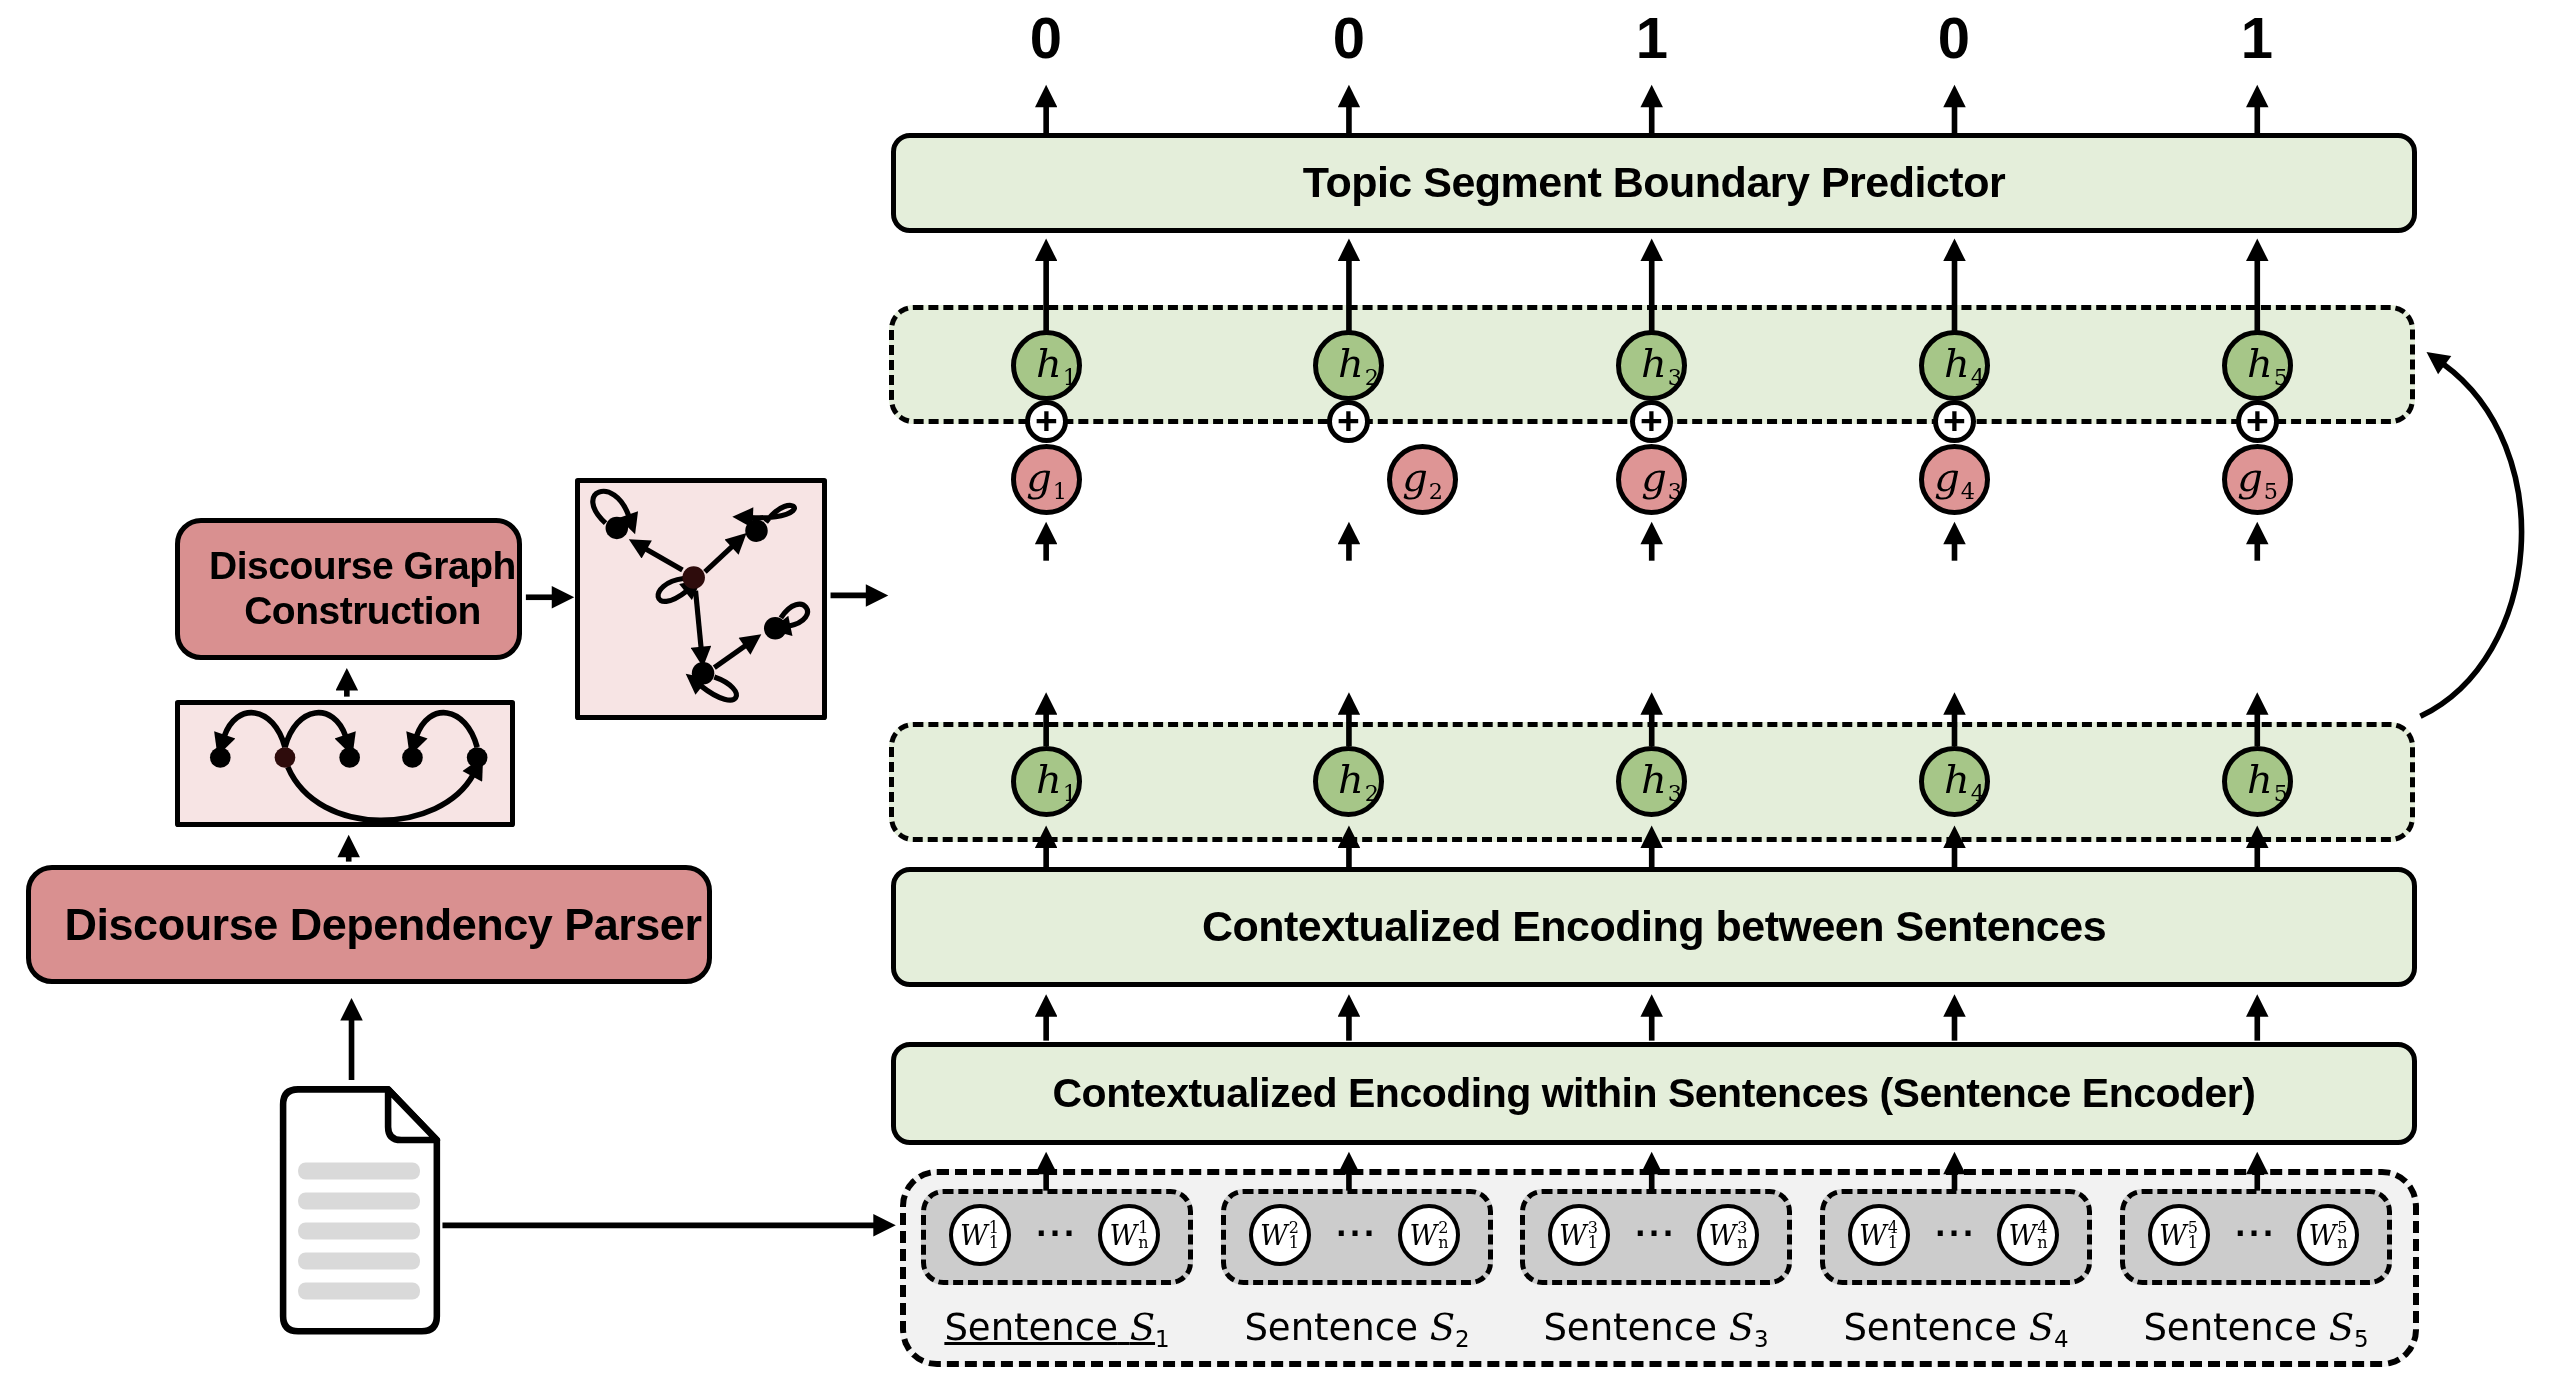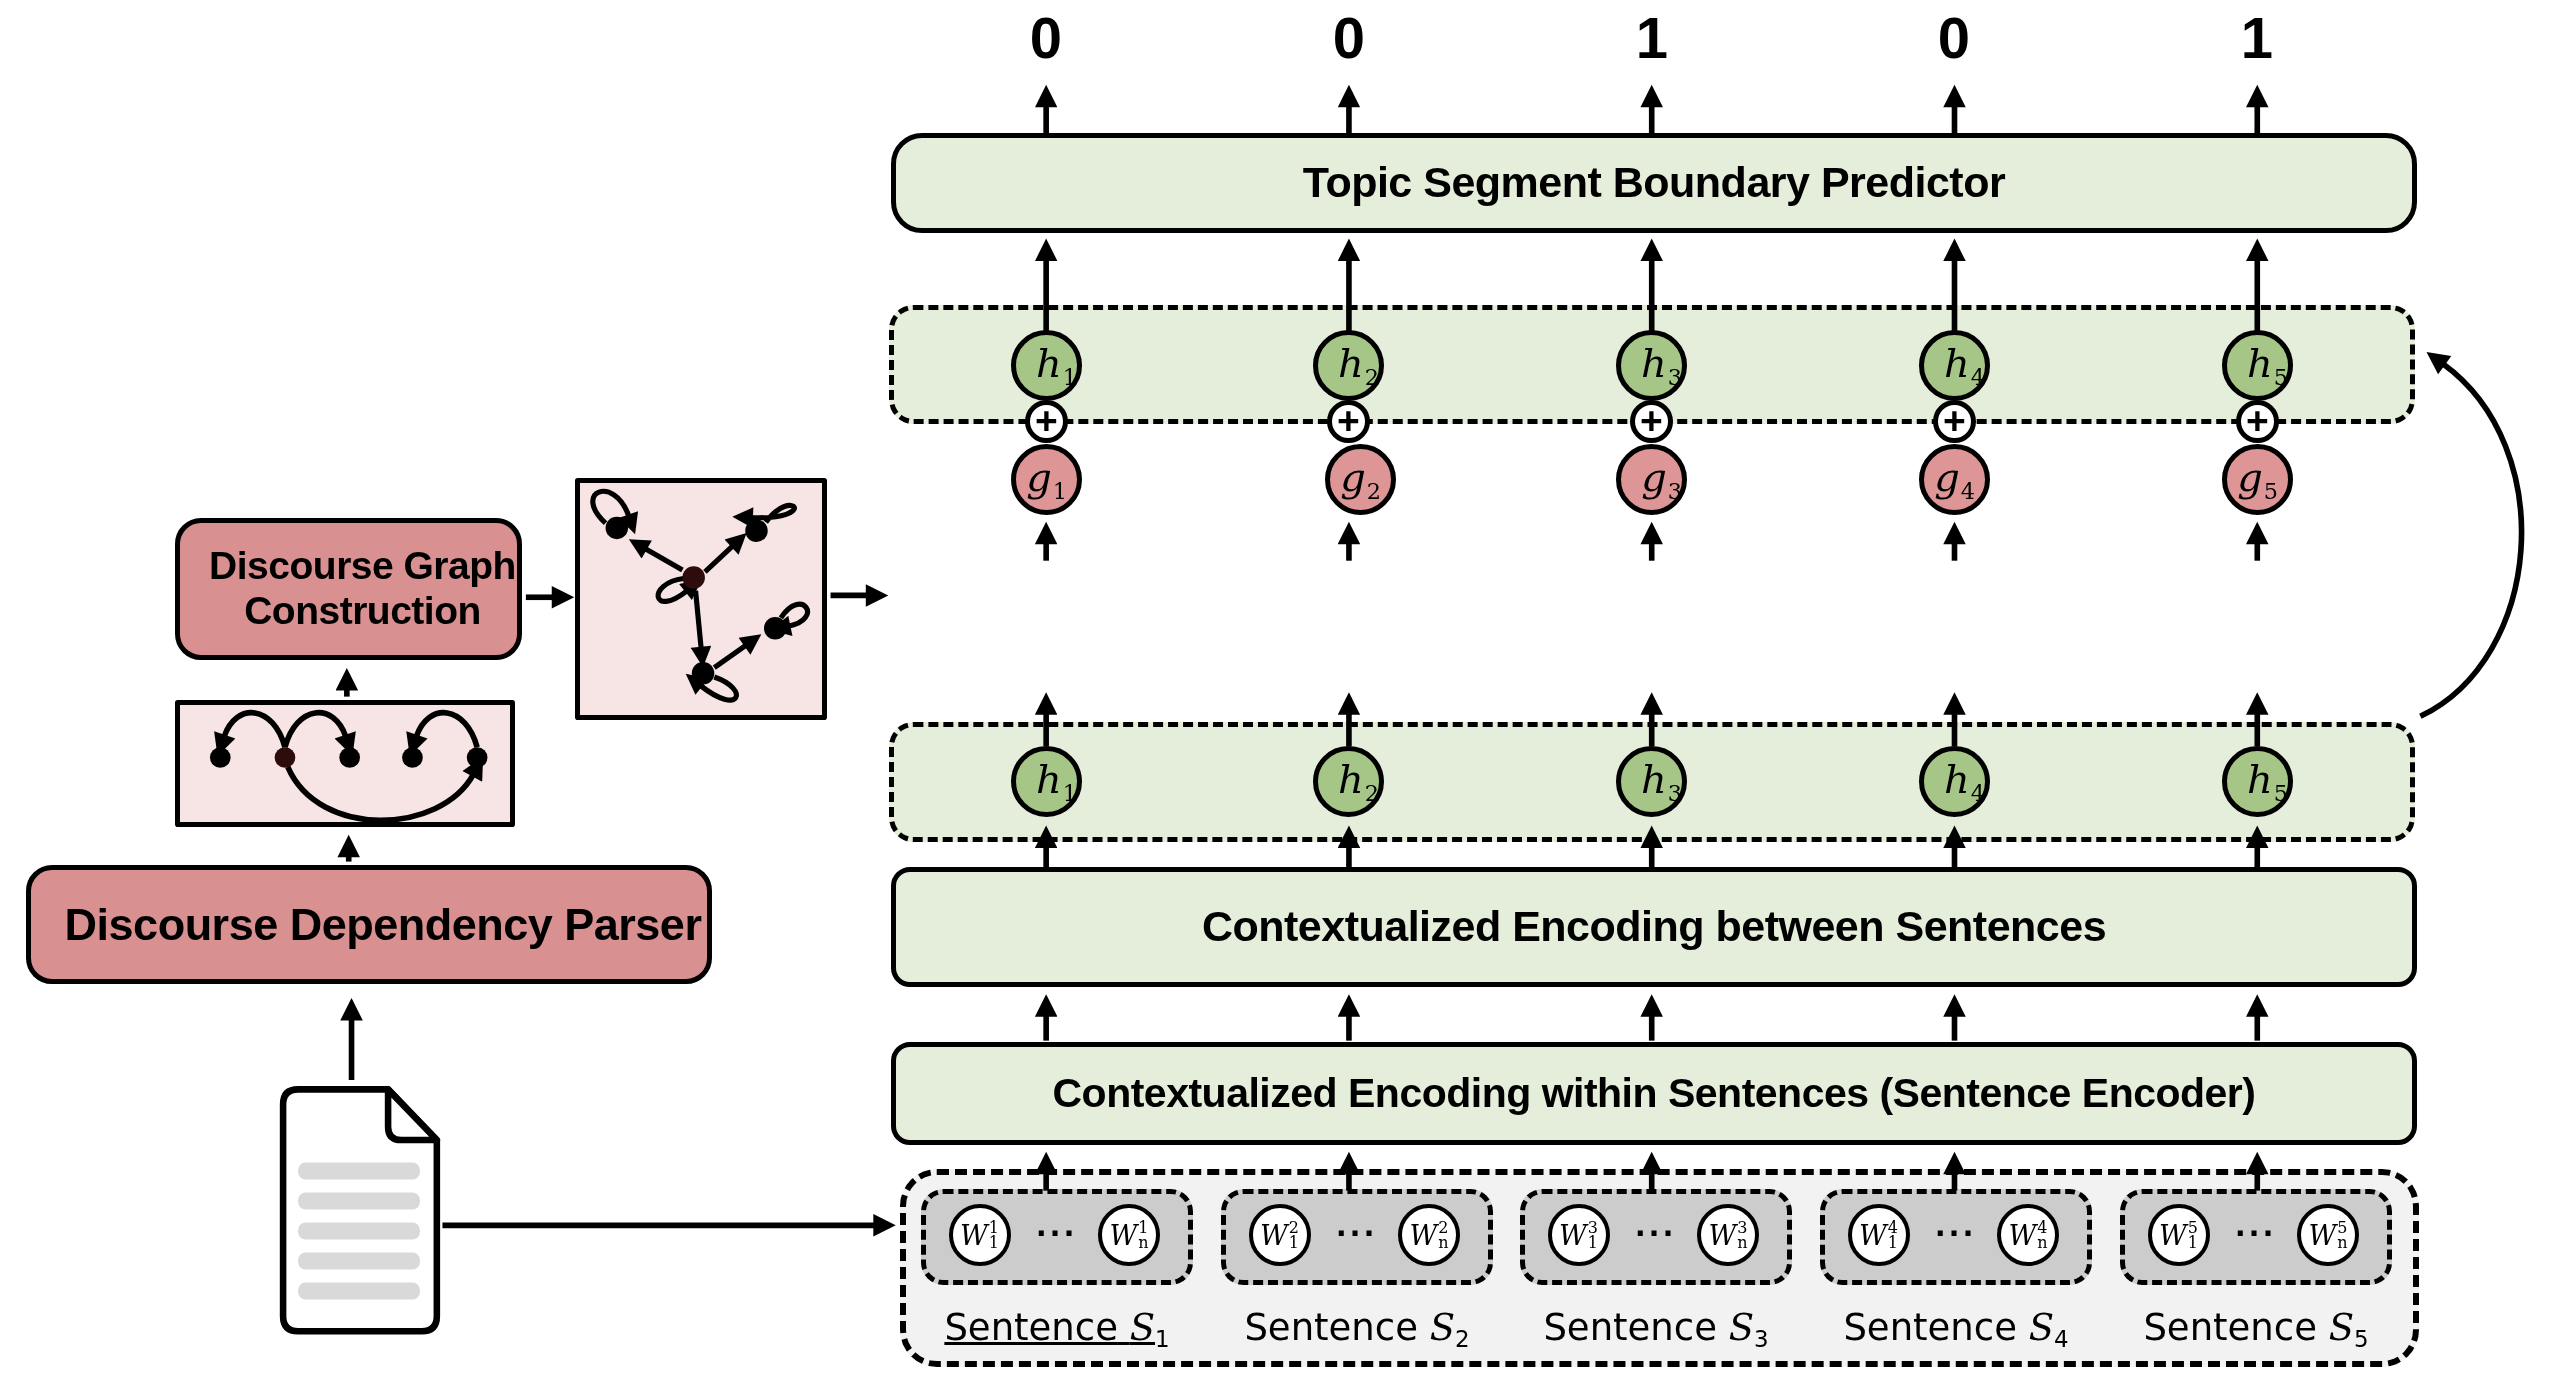--- a/index.html
+++ b/index.html
@@ -34,21 +34,21 @@
   .sentlabel{position:absolute;top:1306px;width:272px;text-align:center;font-size:37px;z-index:3;
              font-family:"DejaVu Sans",sans-serif;}
   .sentlabel i{font-family:"DejaVu Serif",serif;}
   .sentlabel sub{font-size:0.62em;vertical-align:-0.3em;}
 </style>
 </head>
 <body>
 
 <div class="canvas">
 
-  <div class="box greenbg solidb" style="left:891px;top:133px;width:1526px;height:100px;border-radius:31px;">
+  <div class="box greenbg solidb" style="left:891px;top:133px;width:1526px;height:100px;border-radius:19px;">
     <span class="btxt" style="font-size:43px;">Topic Segment Boundary Predictor</span>
   </div>
 
   <div class="box greenbg dashb" style="left:889px;top:305px;width:1526px;height:119px;"></div>
 
 
   <div class="box greenbg dashb" style="left:889px;top:722px;width:1526px;height:120px;"></div>
 
   <div class="box greenbg solidb" style="left:891px;top:1042px;width:1526px;height:103px;border-radius:19px;">
     <span class="btxt" style="font-size:41px;">Contextualized Encoding within Sentences (Sentence Encoder)</span>
@@ -209,21 +209,21 @@
   <div class="node plusbg" style="left:1933px;top:400px;width:43px;height:43px;">
       <span class="plus-sign">+</span>
     </div>
   <div class="node plusbg" style="left:2236px;top:400px;width:43px;height:43px;">
       <span class="plus-sign">+</span>
     </div>
 
   <div class="node gbg" style="left:1011px;top:444px;width:71px;height:71px;">
       <span class="mlab"><i>g</i><sub>1</sub></span>
     </div>
-  <div class="node gbg" style="left:1325px;top:444px;width:71px;height:71px;justify-content:center;">
+  <div class="node gbg" style="left:1387px;top:444px;width:71px;height:71px;justify-content:center;">
       <span class="mlab"><i>g</i><sub>2</sub></span>
     </div>
   <div class="node gbg" style="left:1616px;top:444px;width:71px;height:71px;justify-content:flex-end;">
       <span class="mlab"><i>g</i><sub>3</sub></span>
     </div>
   <div class="node gbg" style="left:1919px;top:444px;width:71px;height:71px;">
       <span class="mlab"><i>g</i><sub>4</sub></span>
     </div>
   <div class="node gbg" style="left:2222px;top:444px;width:71px;height:71px;">
       <span class="mlab"><i>g</i><sub>5</sub></span>

